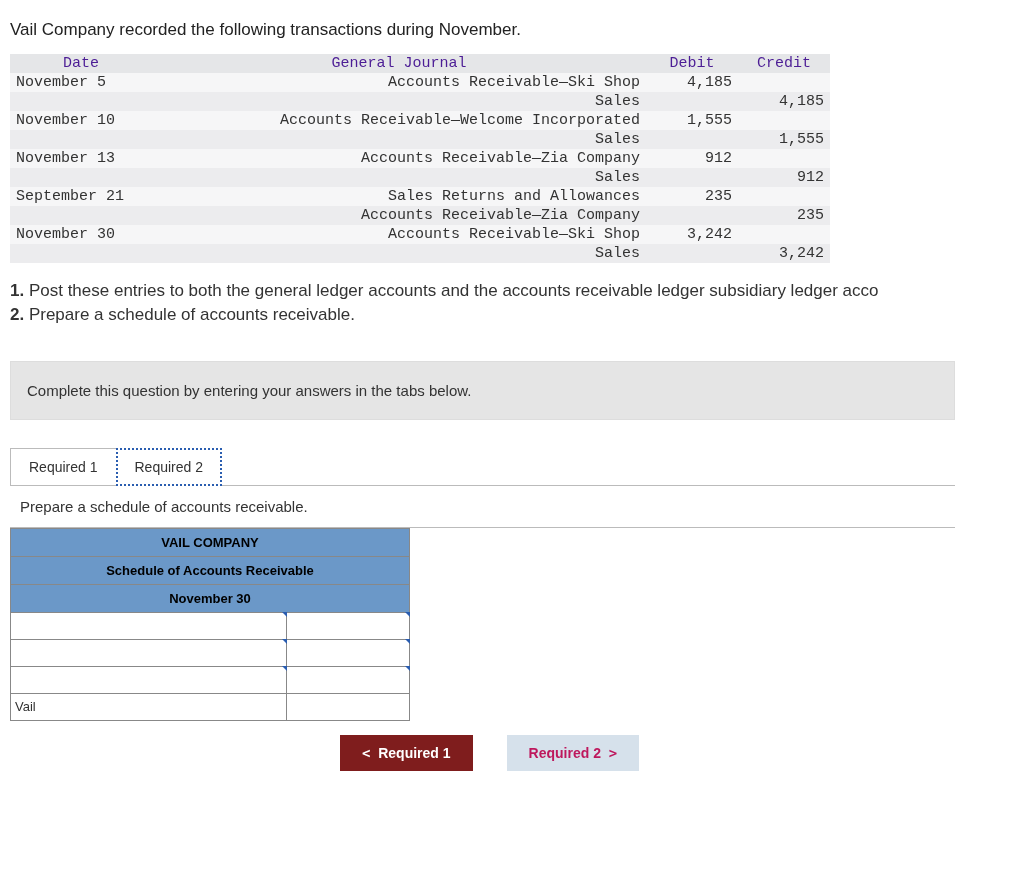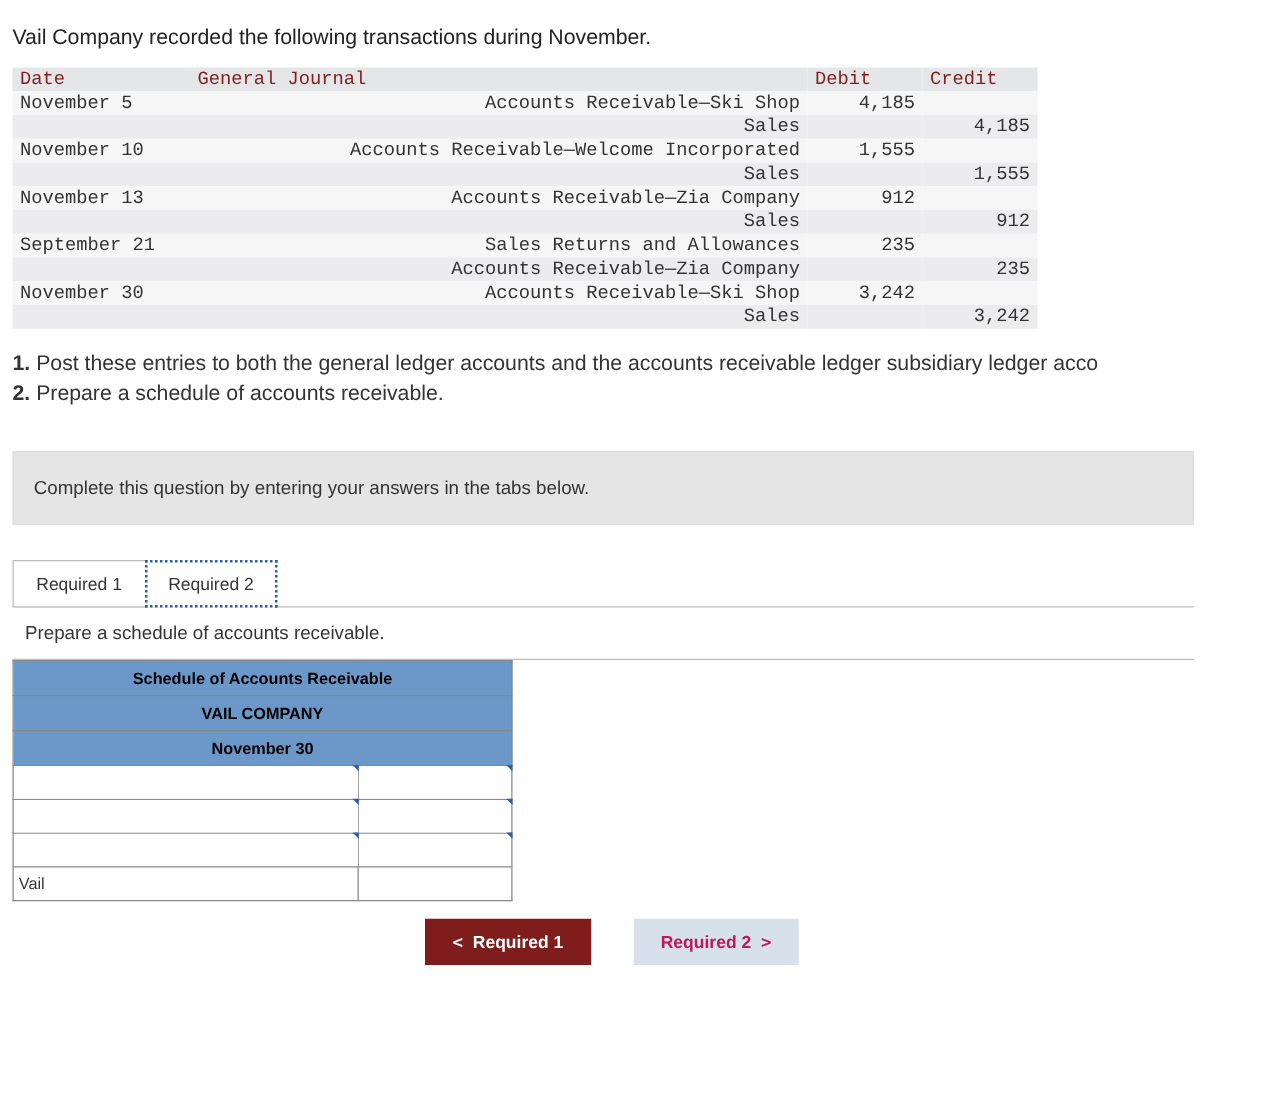--- a/index.html
+++ b/index.html
@@ -24,22 +24,22 @@
     margin-bottom: 16px;
   }
   .journal th, .journal td {
     padding: 0 6px;
     height: 19px;
     white-space: pre;
   }
   .journal th {
     background: #e5e6e8;
     font-weight: normal;
-    text-align: left;
-    color: #7f1d1d;
+    text-align: center;
+    color: #4c1d95;
   }
   .journal td.date { text-align: left; width:130px;}
   .journal td.desc { text-align: right; }
   .journal td.num { text-align: right; width:80px;}
   .journal tr.row-a { background: #f6f6f7; }
   .journal tr.row-b { background: #ececee; }
   .instructions {
     font-size: 17px;
     line-height: 1.4;
     margin: 8px 0 34px 0;
@@ -230,24 +230,24 @@
 <div class="tabs">
   <div class="tab">Required 1</div>
   <div class="tab active">Required 2</div>
 </div>
 
 <div class="subinstr">Prepare a schedule of accounts receivable.</div>
 
 <table class="sched">
   <tbody>
       <tr>
+        <th colspan="2">VAIL COMPANY</th>
+      </tr>
+  <tr>
         <th colspan="2">Schedule of Accounts Receivable</th>
-      </tr>
-  <tr>
-        <th colspan="2">VAIL COMPANY</th>
       </tr>
   <tr>
         <th colspan="2">November 30</th>
       </tr>
   <tr>
     <td class="label drop-marker"></td>
     <td class="val drop-marker"></td>
   </tr>
   <tr>
     <td class="label drop-marker"></td>

